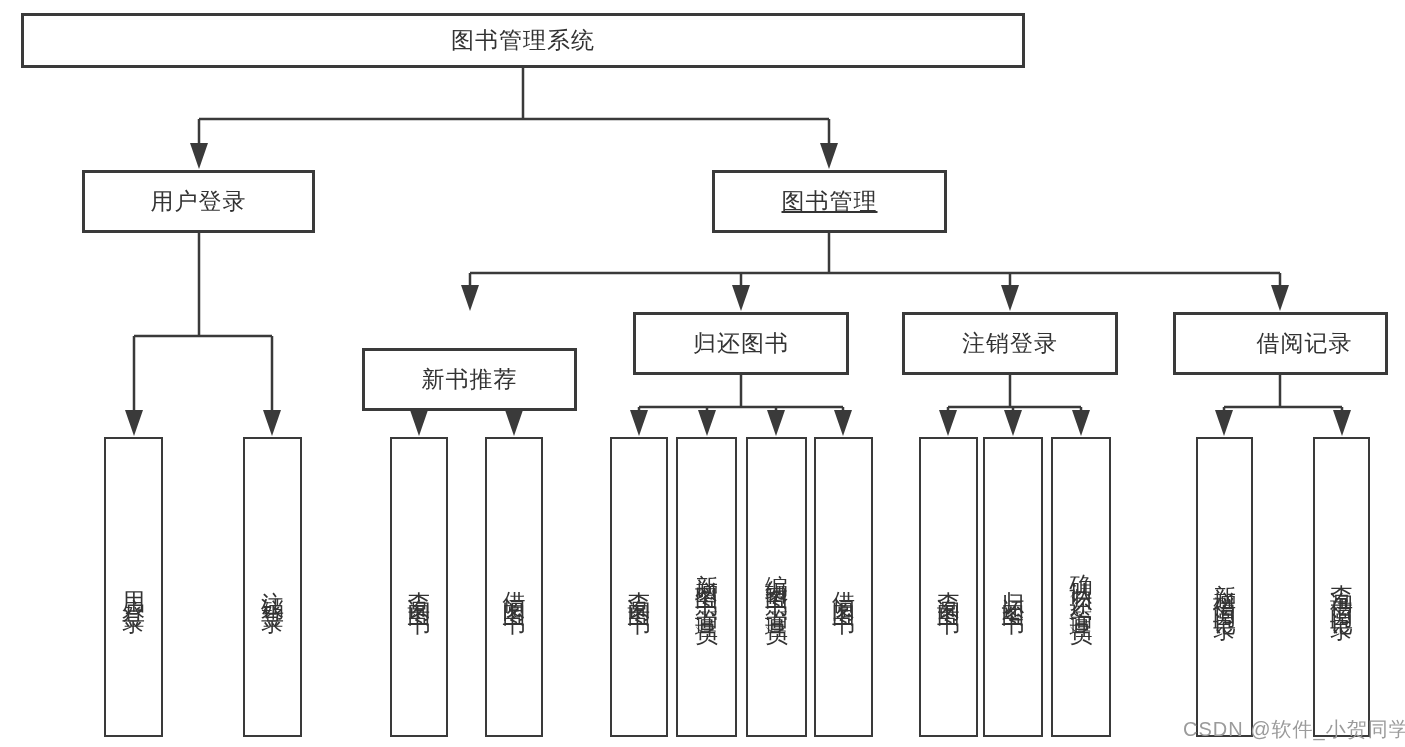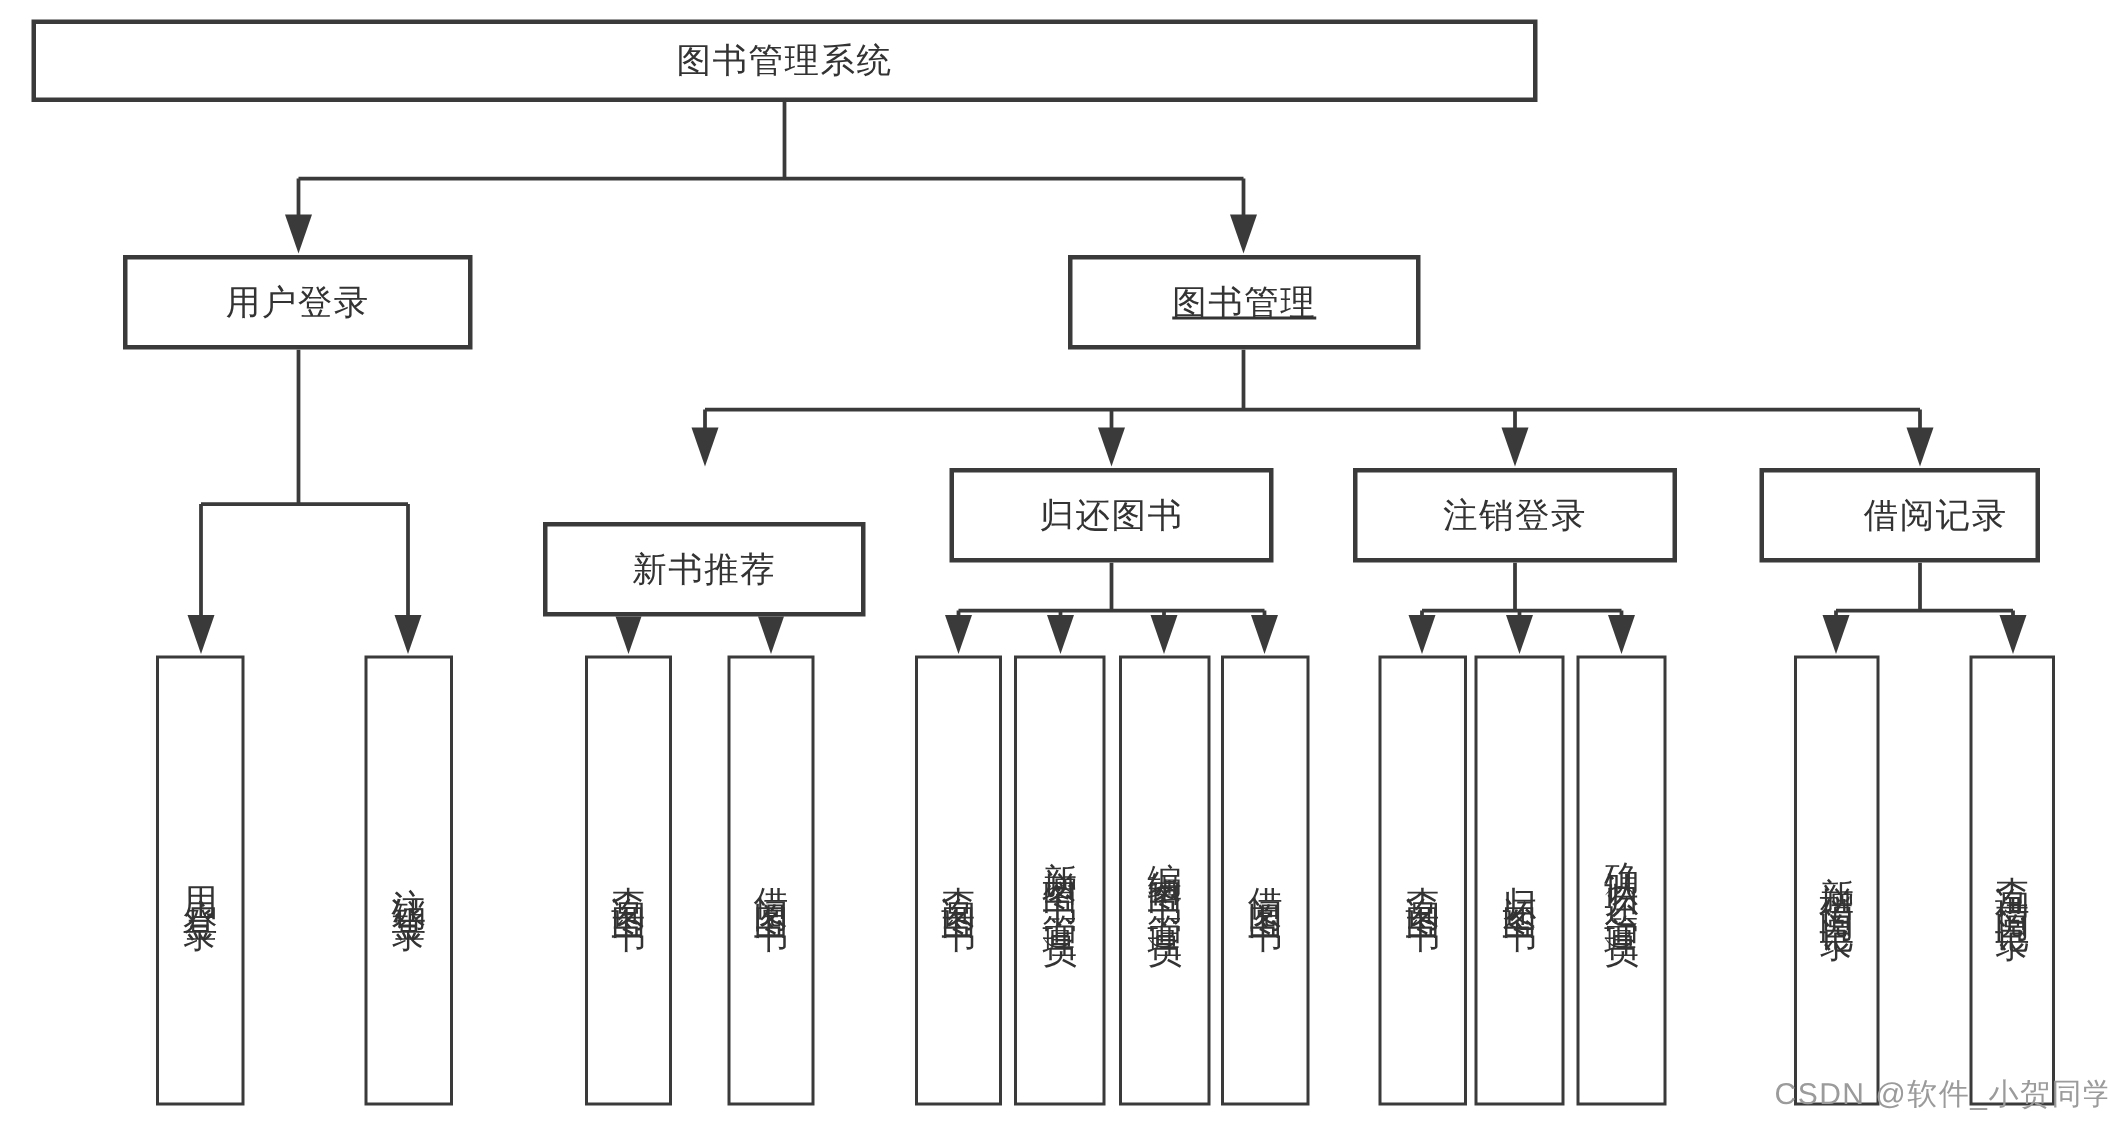--- a/index.html
+++ b/index.html
@@ -125,21 +125,21 @@
 
   <div class="hbox" style="left:362px; top:312px; width:215px; height:63px;margin-top:36px;">
     <span>新书推荐</span>
   </div>
   <div class="hbox" style="left:633px; top:312px; width:216px; height:63px;">
     <span>归还图书</span>
   </div>
   <div class="hbox" style="left:902px; top:312px; width:216px; height:63px;">
     <span>注销登录</span>
   </div>
-  <div class="hbox" style="left:1173px; top:312px; width:187px; height:63px;padding-left:48px;">
+  <div class="hbox" style="left:1173px; top:312px; width:215px; height:63px;padding-left:48px;">
     <span>借阅记录</span>
   </div>
 
   <div class="leaf" style="left:104px; top:437px; width:59px; height:300px;">
     <span class="vtext">用户登录</span>
   </div>
   <div class="leaf" style="left:243px; top:437px; width:59px; height:300px;">
     <span class="vtext">注销登录</span>
   </div>
 

